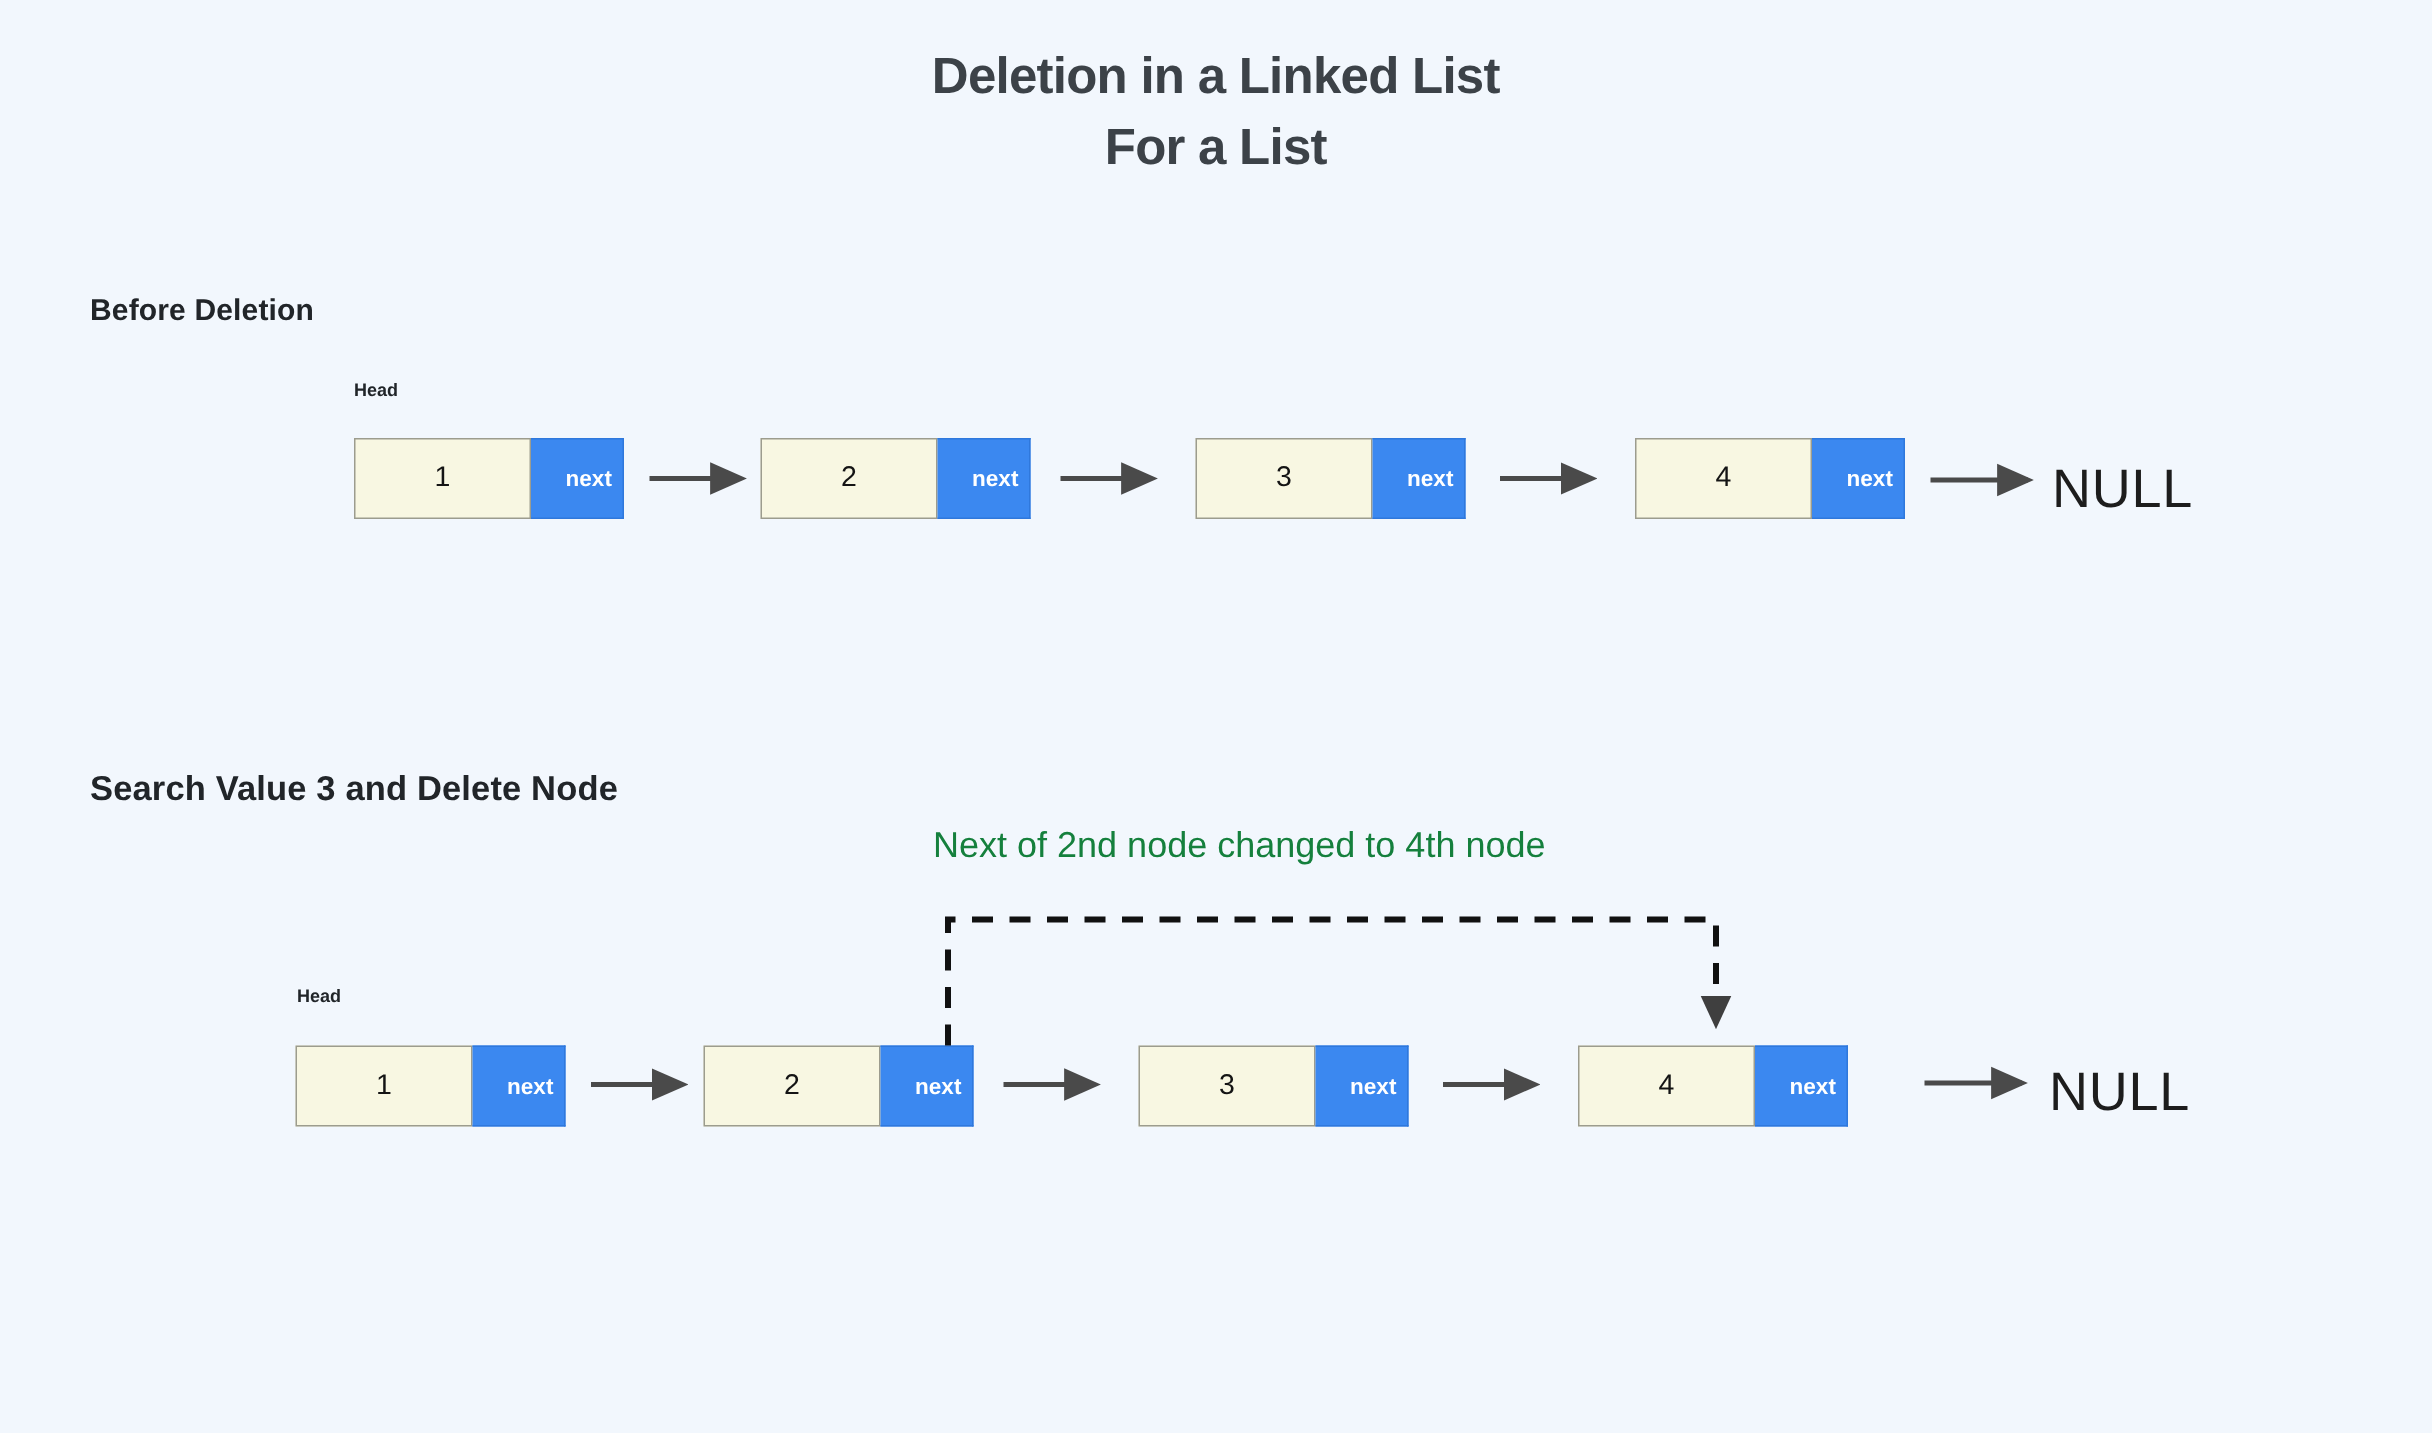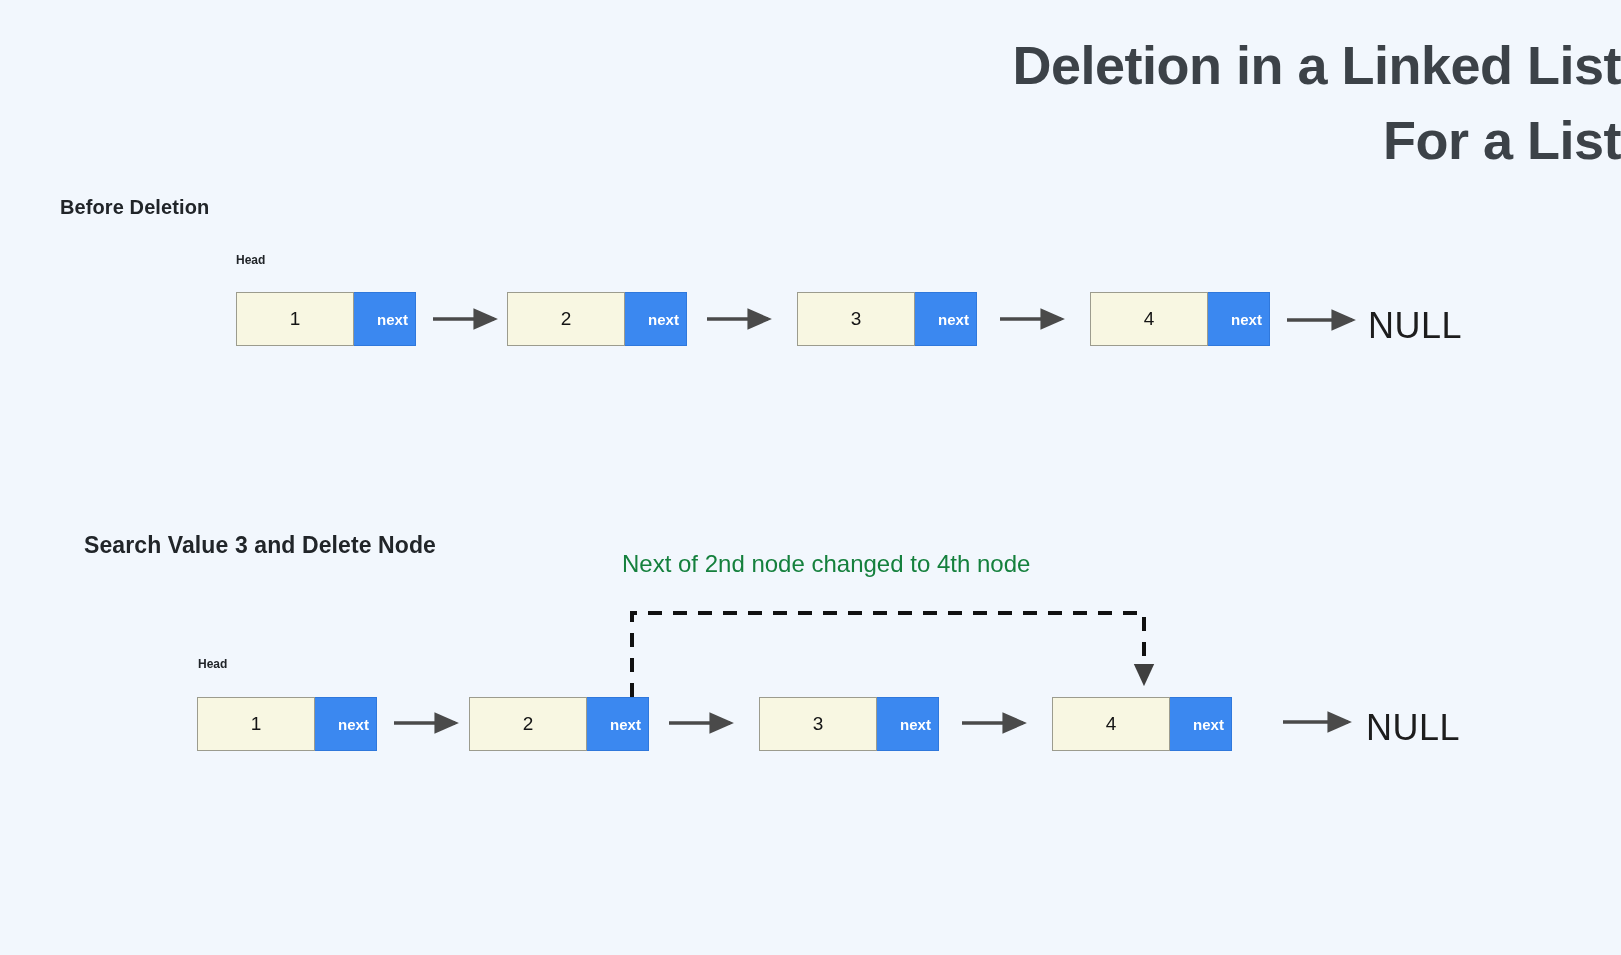--- a/index.html
+++ b/index.html
@@ -23,42 +23,42 @@
     width: 1621px;
     height: 955px;
   }
 
   
   .title {
     position: absolute;
     left: 0;
     top: 28px;
     width: 1621px;
-    text-align: right;
-    font-size: 54px;
+    text-align: center;
+    font-size: 34px;
     font-weight: 700;
     letter-spacing: -0.5px;
     color: #3c4248;
     line-height: 1.38;
   }
   .title .line {
     display: block;
   }
 
   
   .section-heading {
     position: absolute;
     font-size: 20px;
     font-weight: 700;
     color: #212529;
     letter-spacing: 0.1px;
     white-space: nowrap;
   }
   #heading-before { left: 60px; top: 196px; }
-  #heading-search { left: 60px; top: 532px; font-size: 23px; margin-left: 24px; }
+  #heading-search { left: 60px; top: 512px; font-size: 23px; }
 
   
   .head-label {
     position: absolute;
     font-size: 12px;
     font-weight: 700;
     color: #212529;
     white-space: nowrap;
   }
   #head-label-1 { left: 236px; top: 253px; }

